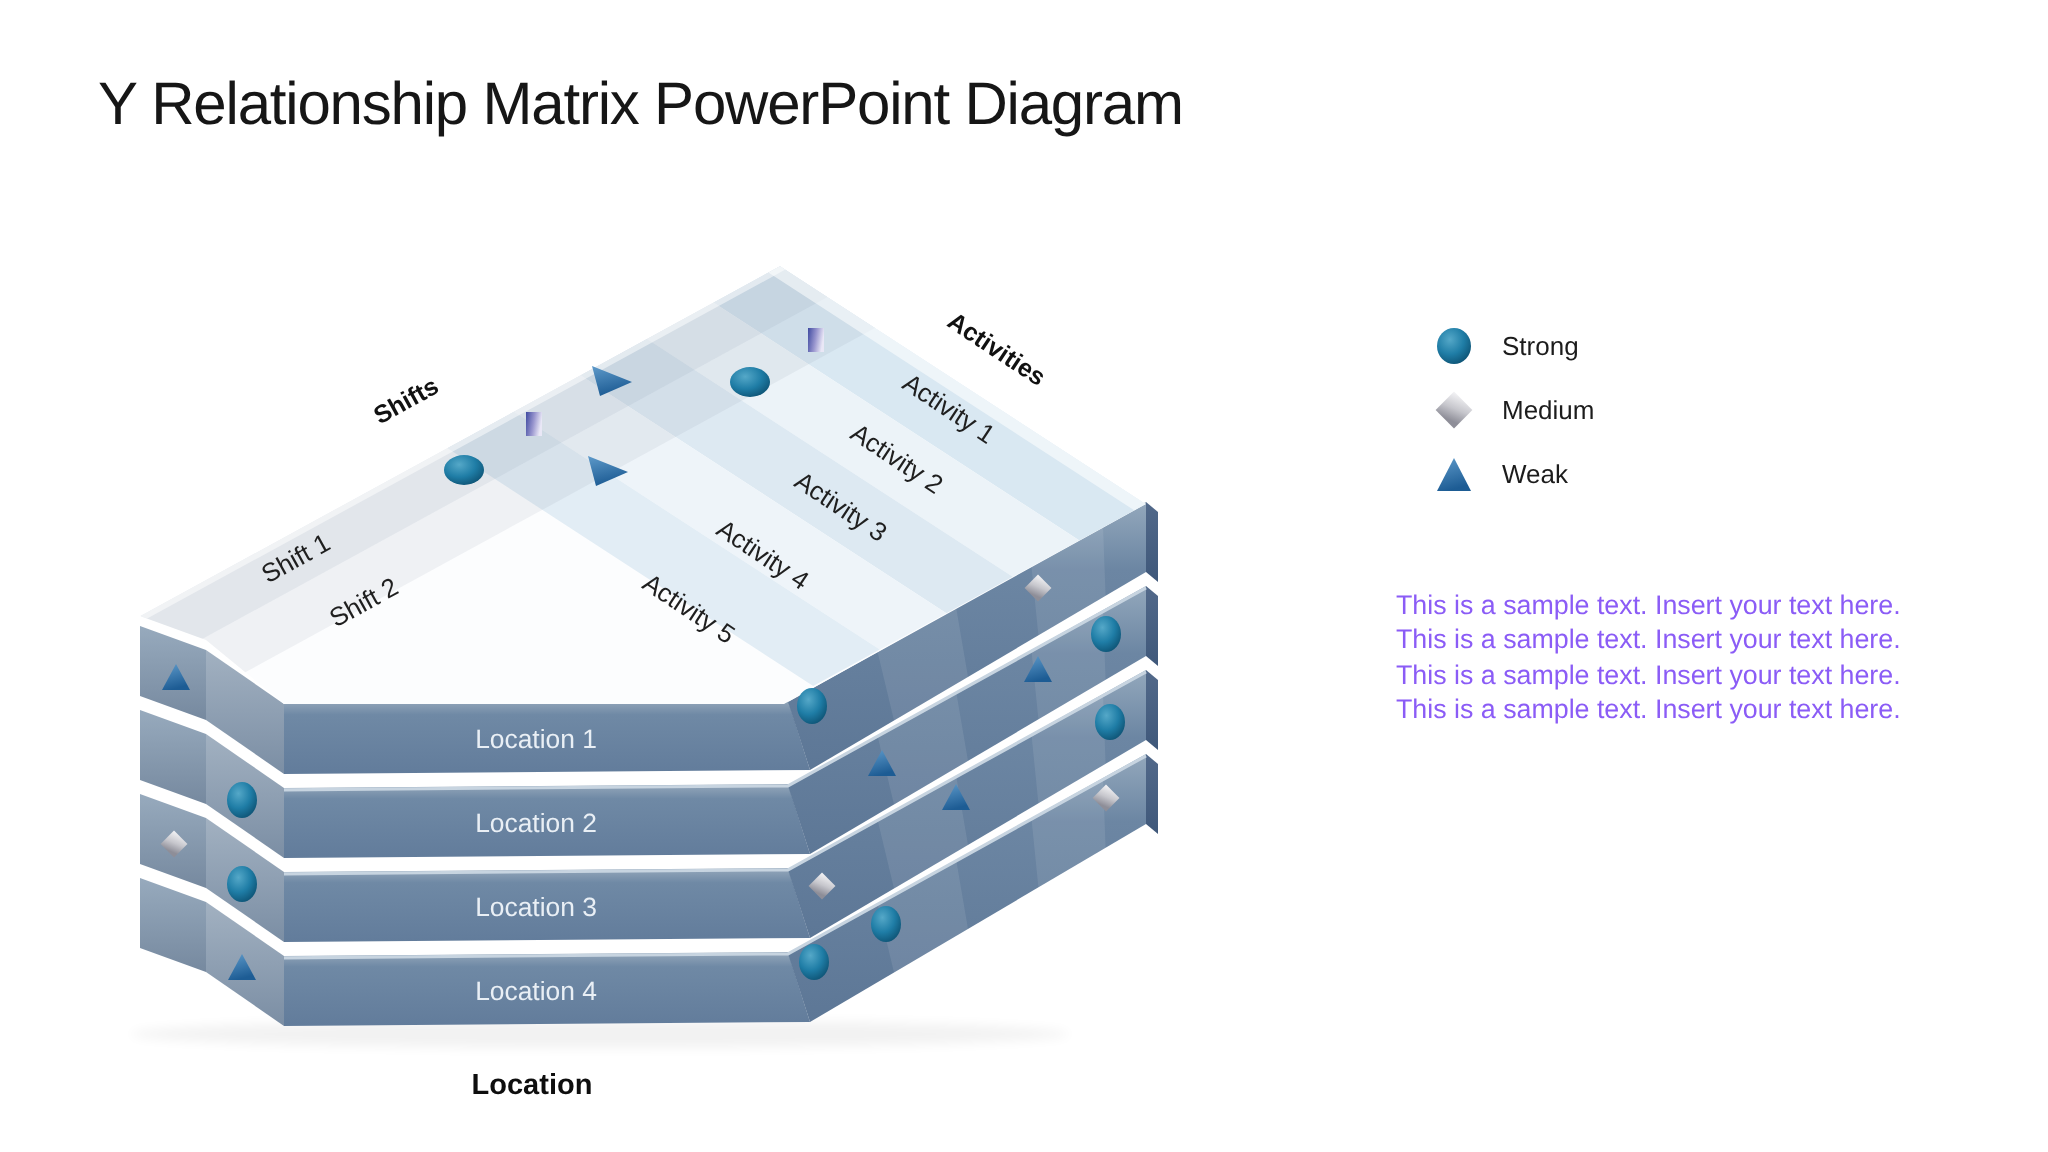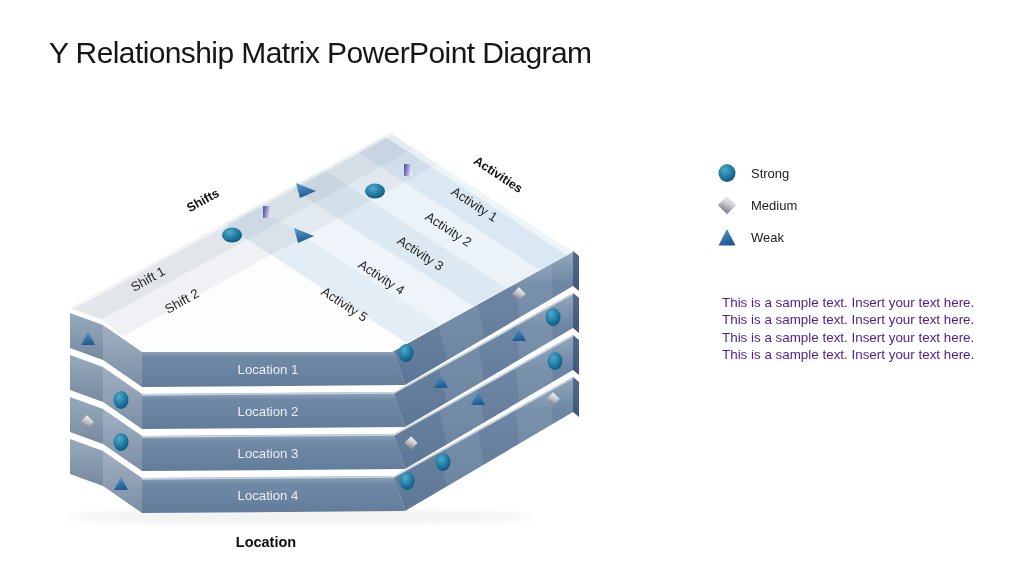--- a/index.html
+++ b/index.html
@@ -3,21 +3,21 @@
 <meta charset="utf-8">
 <style>
   html,body{margin:0;padding:0;}
   body{width:1024px;height:576px;overflow:hidden;background:#ffffff;
        font-family:"Liberation Sans", sans-serif;position:relative;}
   .stage{position:absolute;left:0;top:0;width:928px;height:576px;background:#ffffff;}
   .title{position:absolute;left:49px;top:36px;margin:0;font-size:30px;font-weight:500;
          color:#161616;letter-spacing:-0.6px;white-space:nowrap;}
   #diagram{position:absolute;left:0;top:0;}
   .sample-text{position:absolute;left:698px;top:294px;width:256px;font-size:13.4px;
-         line-height:17.3px;color:#4c1d95;margin-left:24px;}
+         line-height:17.3px;color:#8b5cf6;}
   svg text{font-family:"Liberation Sans", sans-serif;}
   .band-label{font-size:13px;fill:#1f1f1f;}
   .axis-label{font-size:12.5px;font-weight:bold;fill:#111111;}
   .loc-label{font-size:13.2px;fill:#e9eff5;}
   .legend-label{font-size:13px;fill:#1c1c1c;}
   .loc-axis{font-size:14.5px;font-weight:bold;fill:#0e0e0e;}
 </style>
 </head>
 <body>
 

